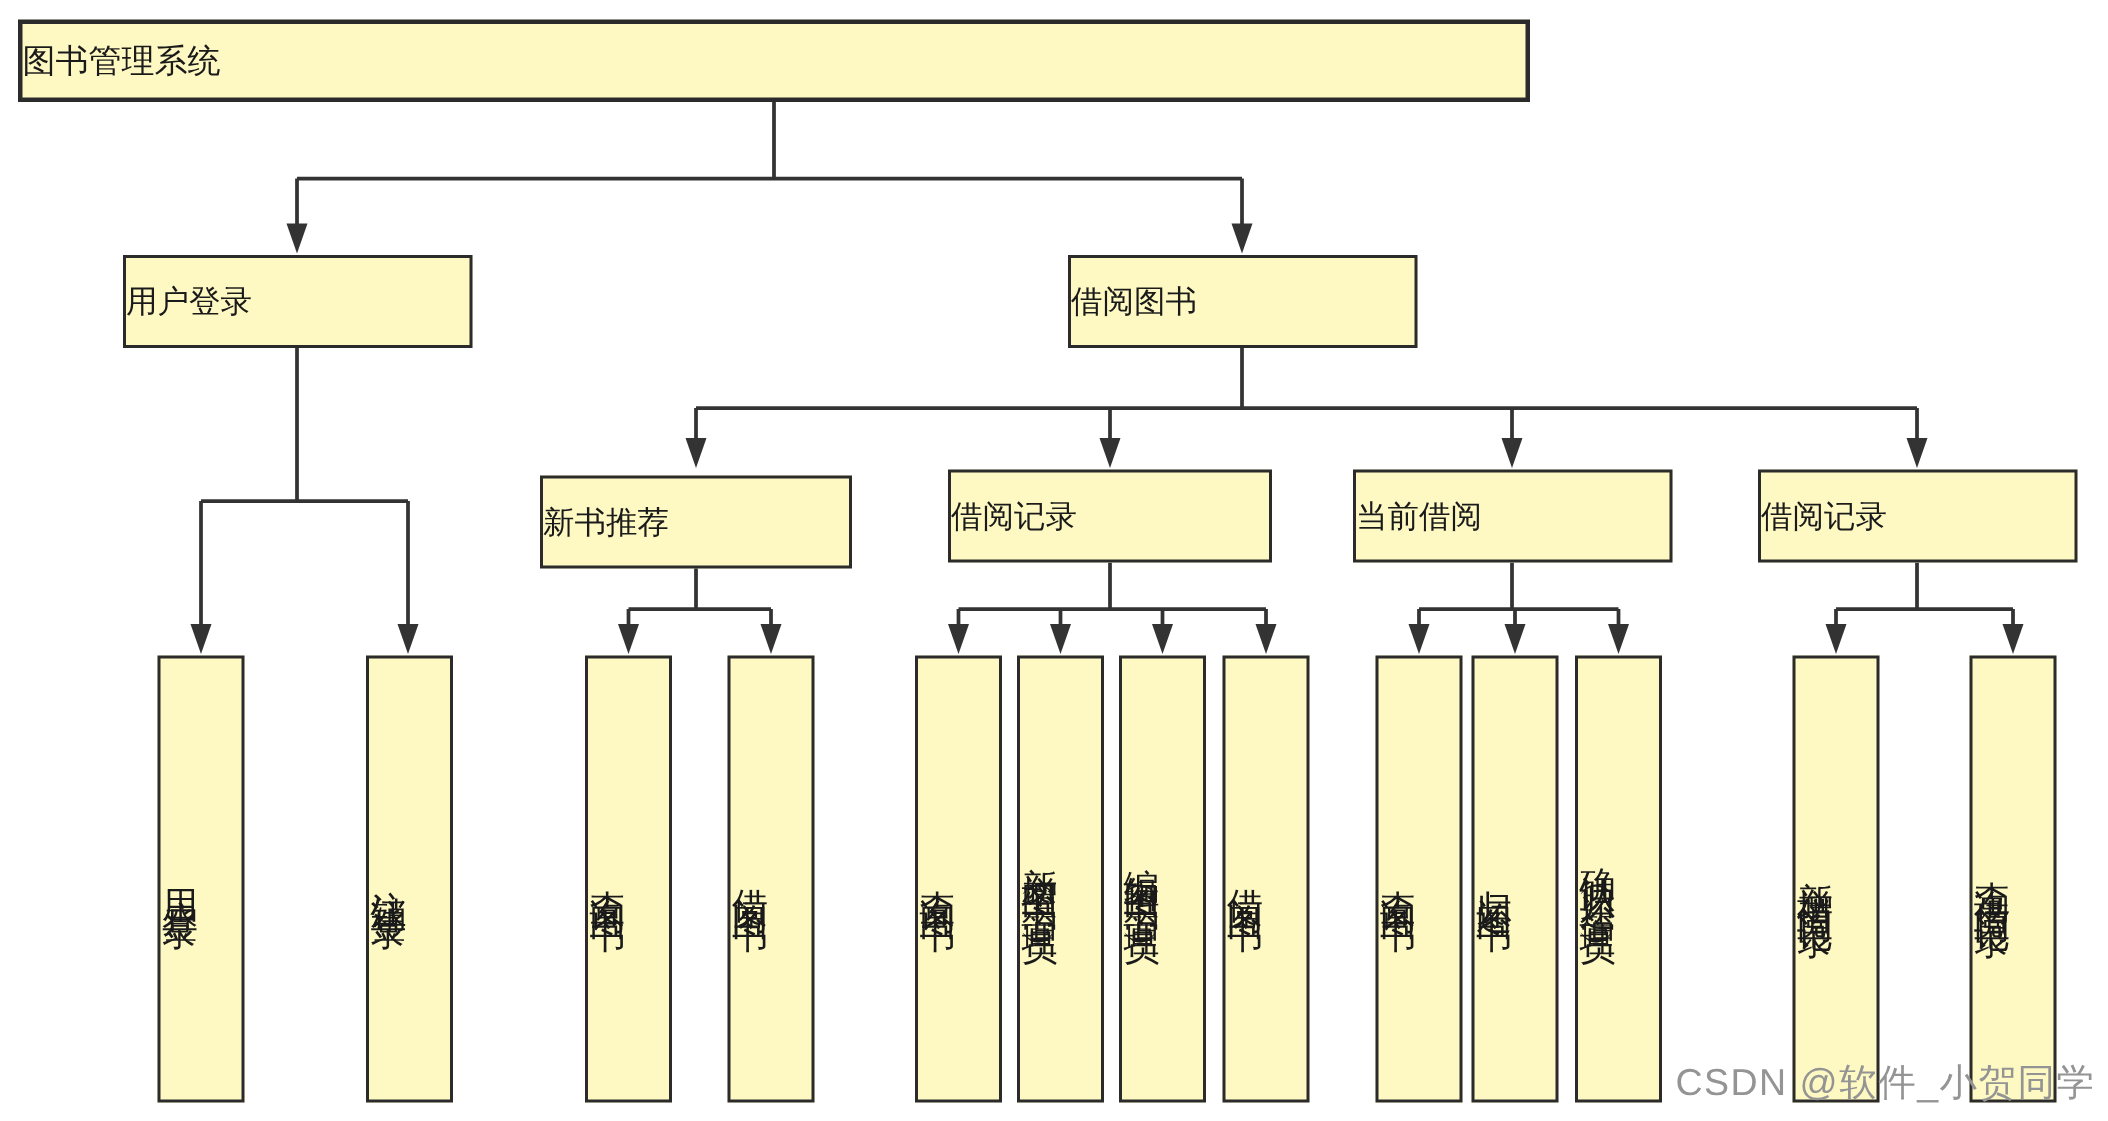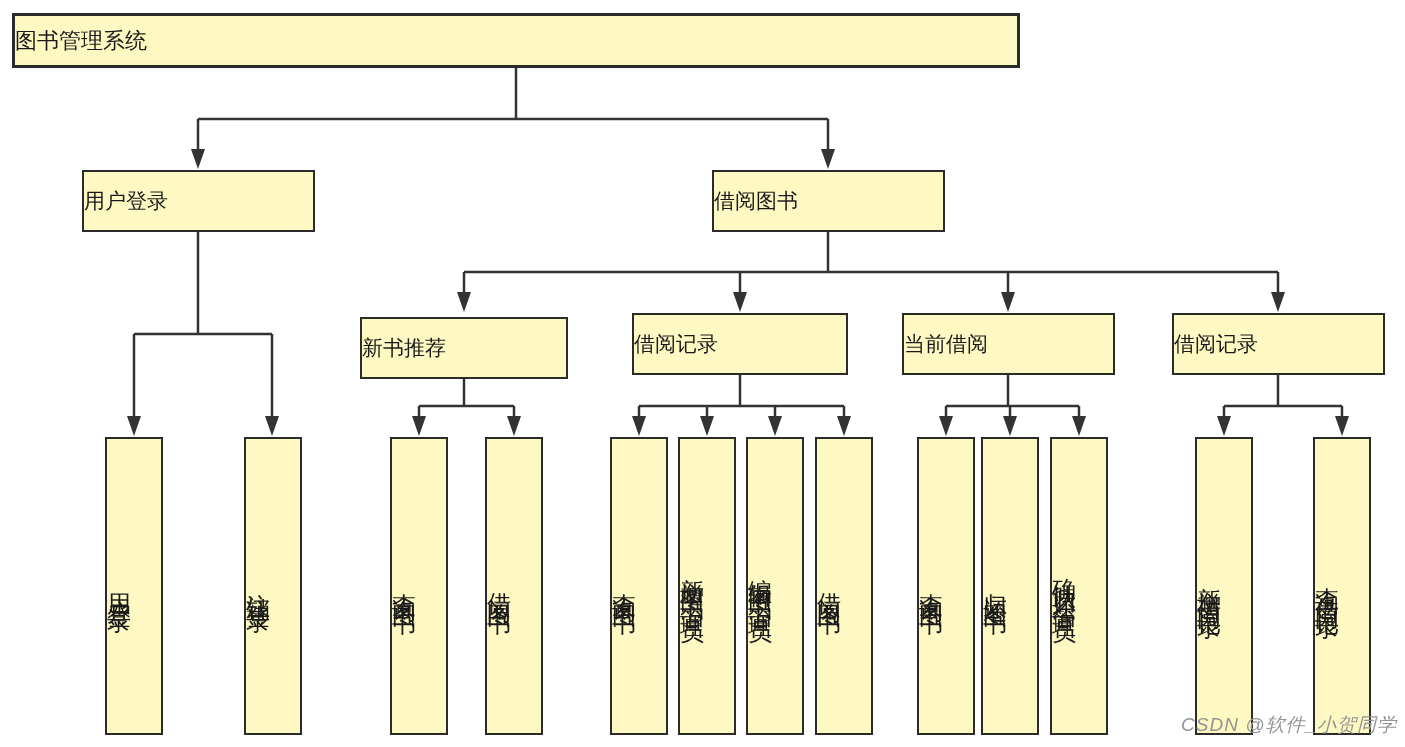--- a/index.html
+++ b/index.html
@@ -25,25 +25,24 @@
   .box.v .vtxt{
     writing-mode:vertical-rl;
     text-orientation:mixed;
     letter-spacing:6px;
     line-height:1;
     white-space:nowrap;
   }
   .watermark{
     position:absolute;
     right:8px;bottom:9px;
-    font-size:19px;
+    font-size:25px;
     color:#949494;
     letter-spacing:1px;
     z-index:5;
-    font-style:italic;
   }
 </style>
 </head>
 <body>
 
 <div class="canvas">
 
   <svg class="wires" viewBox="0 0 1405 747" xmlns="http://www.w3.org/2000/svg">
     <g stroke="#333333" stroke-width="2.5" fill="none">
 

